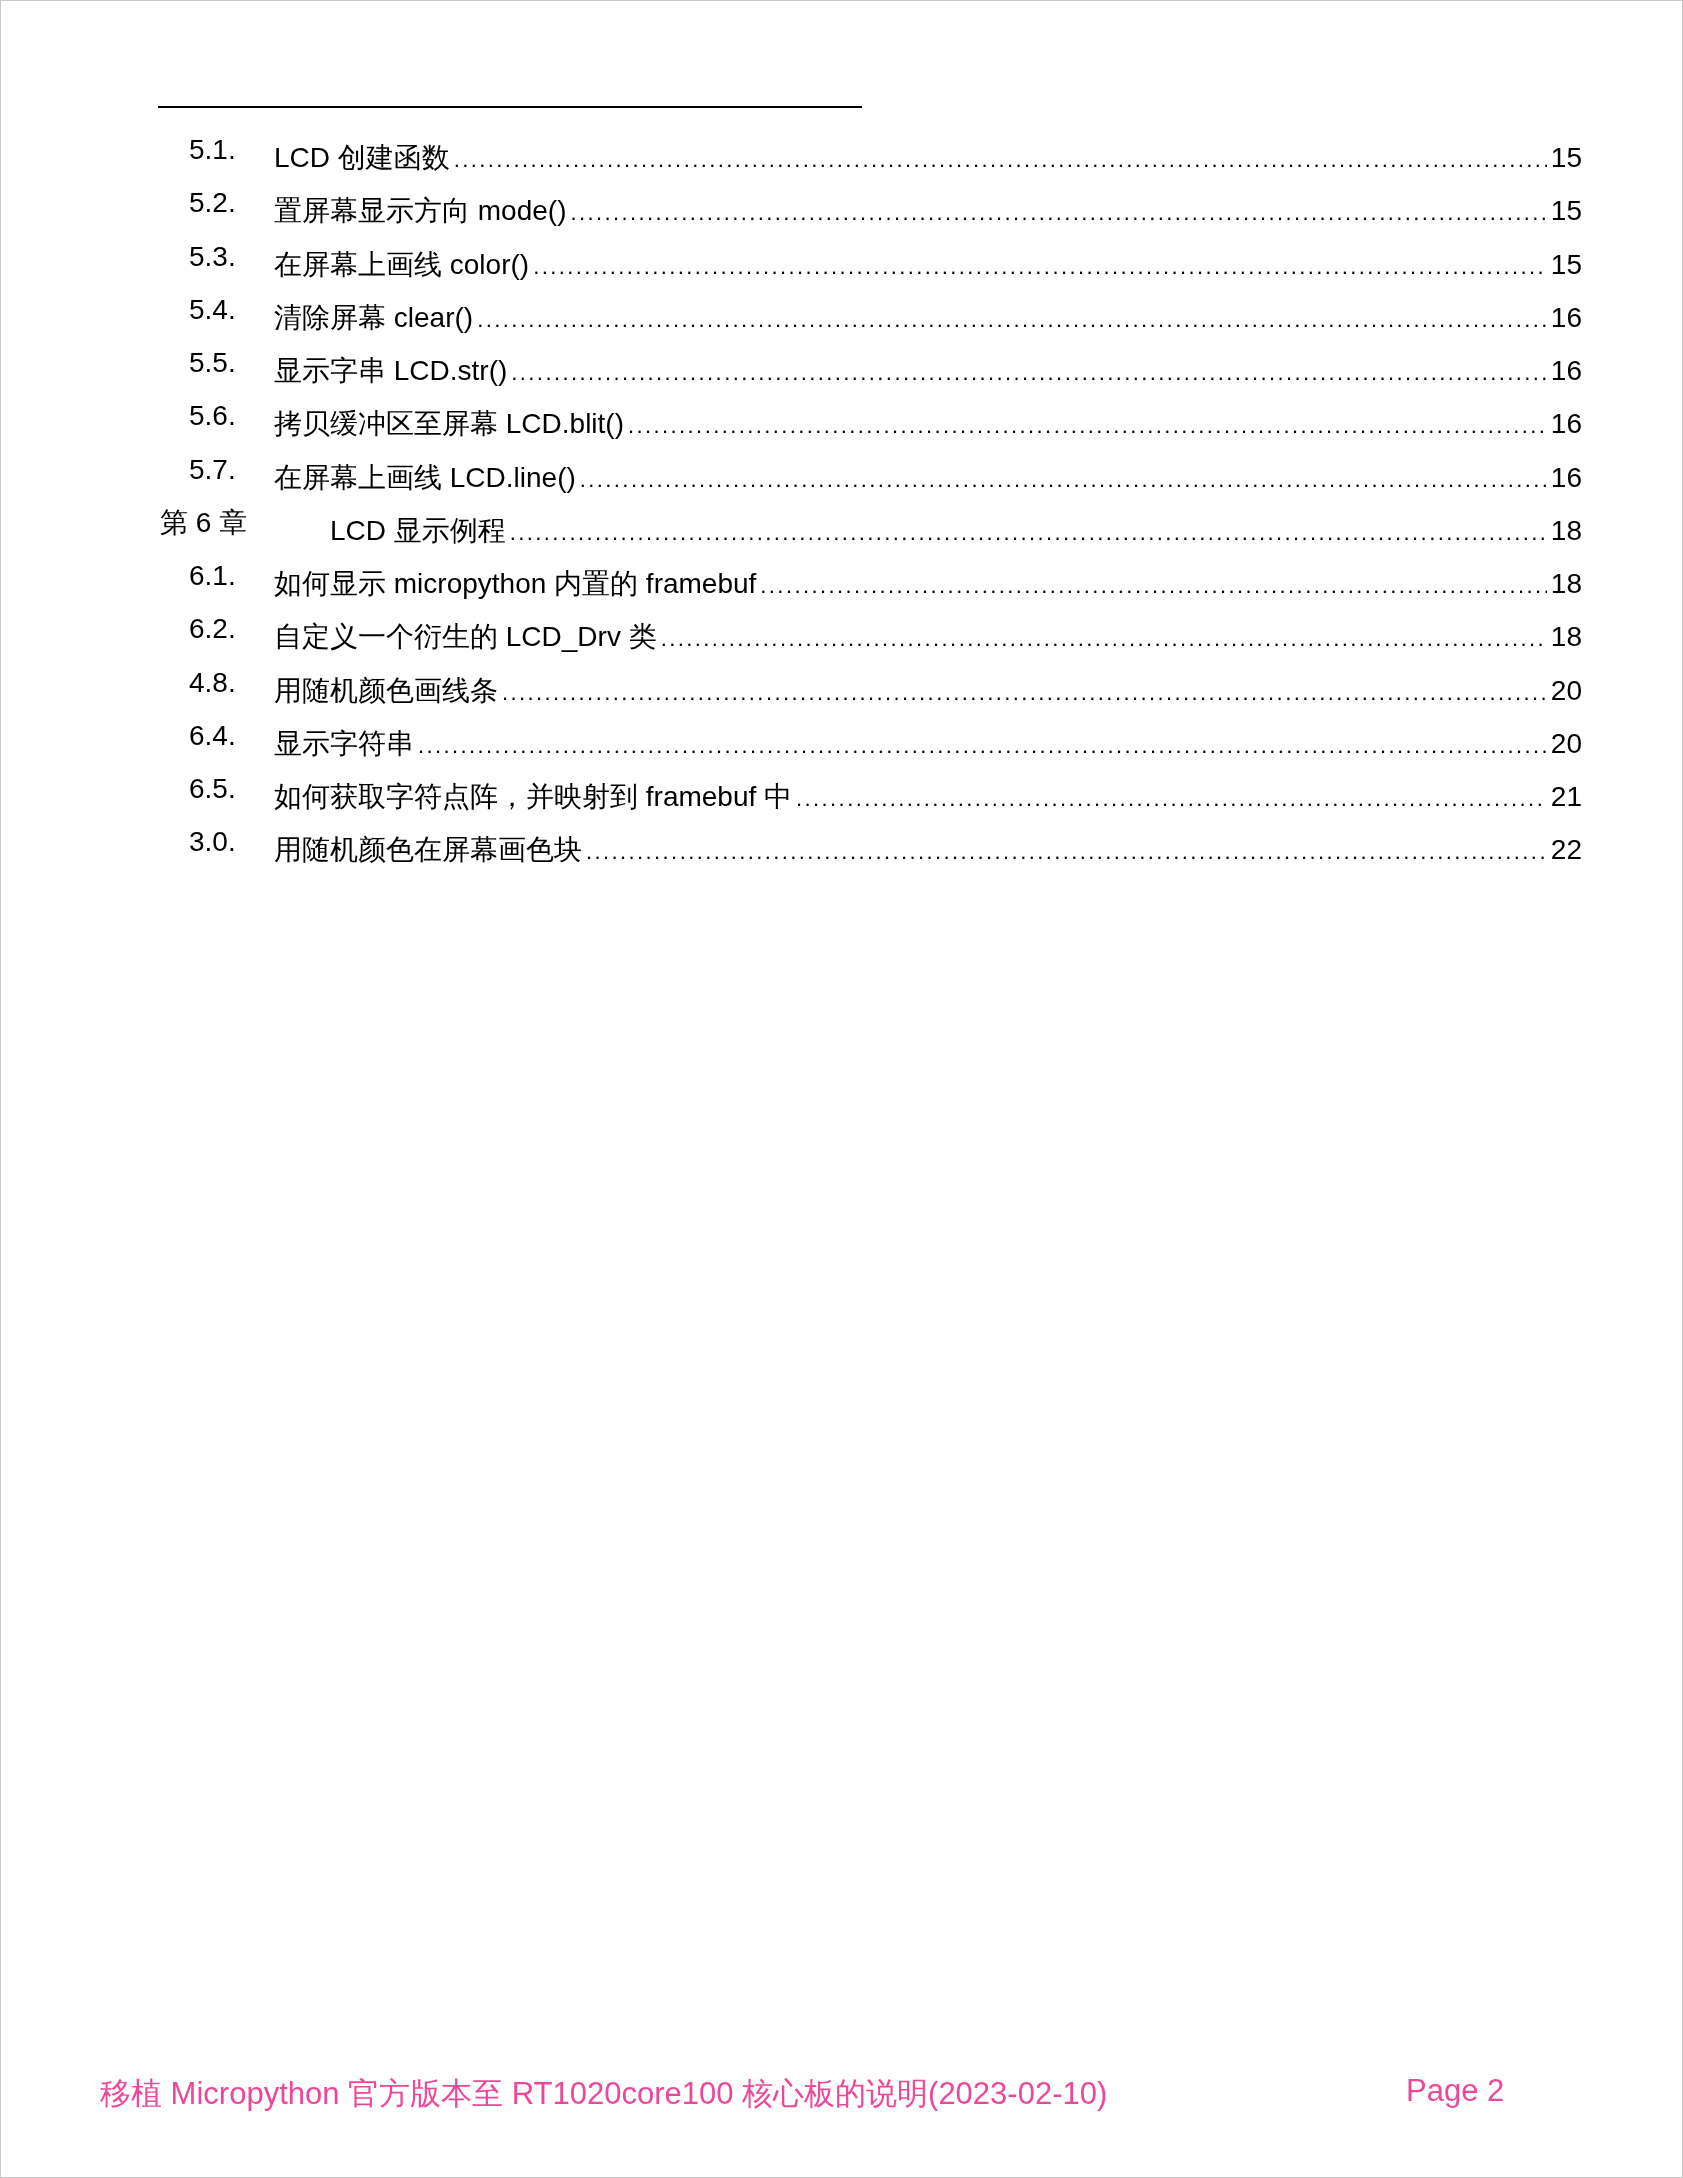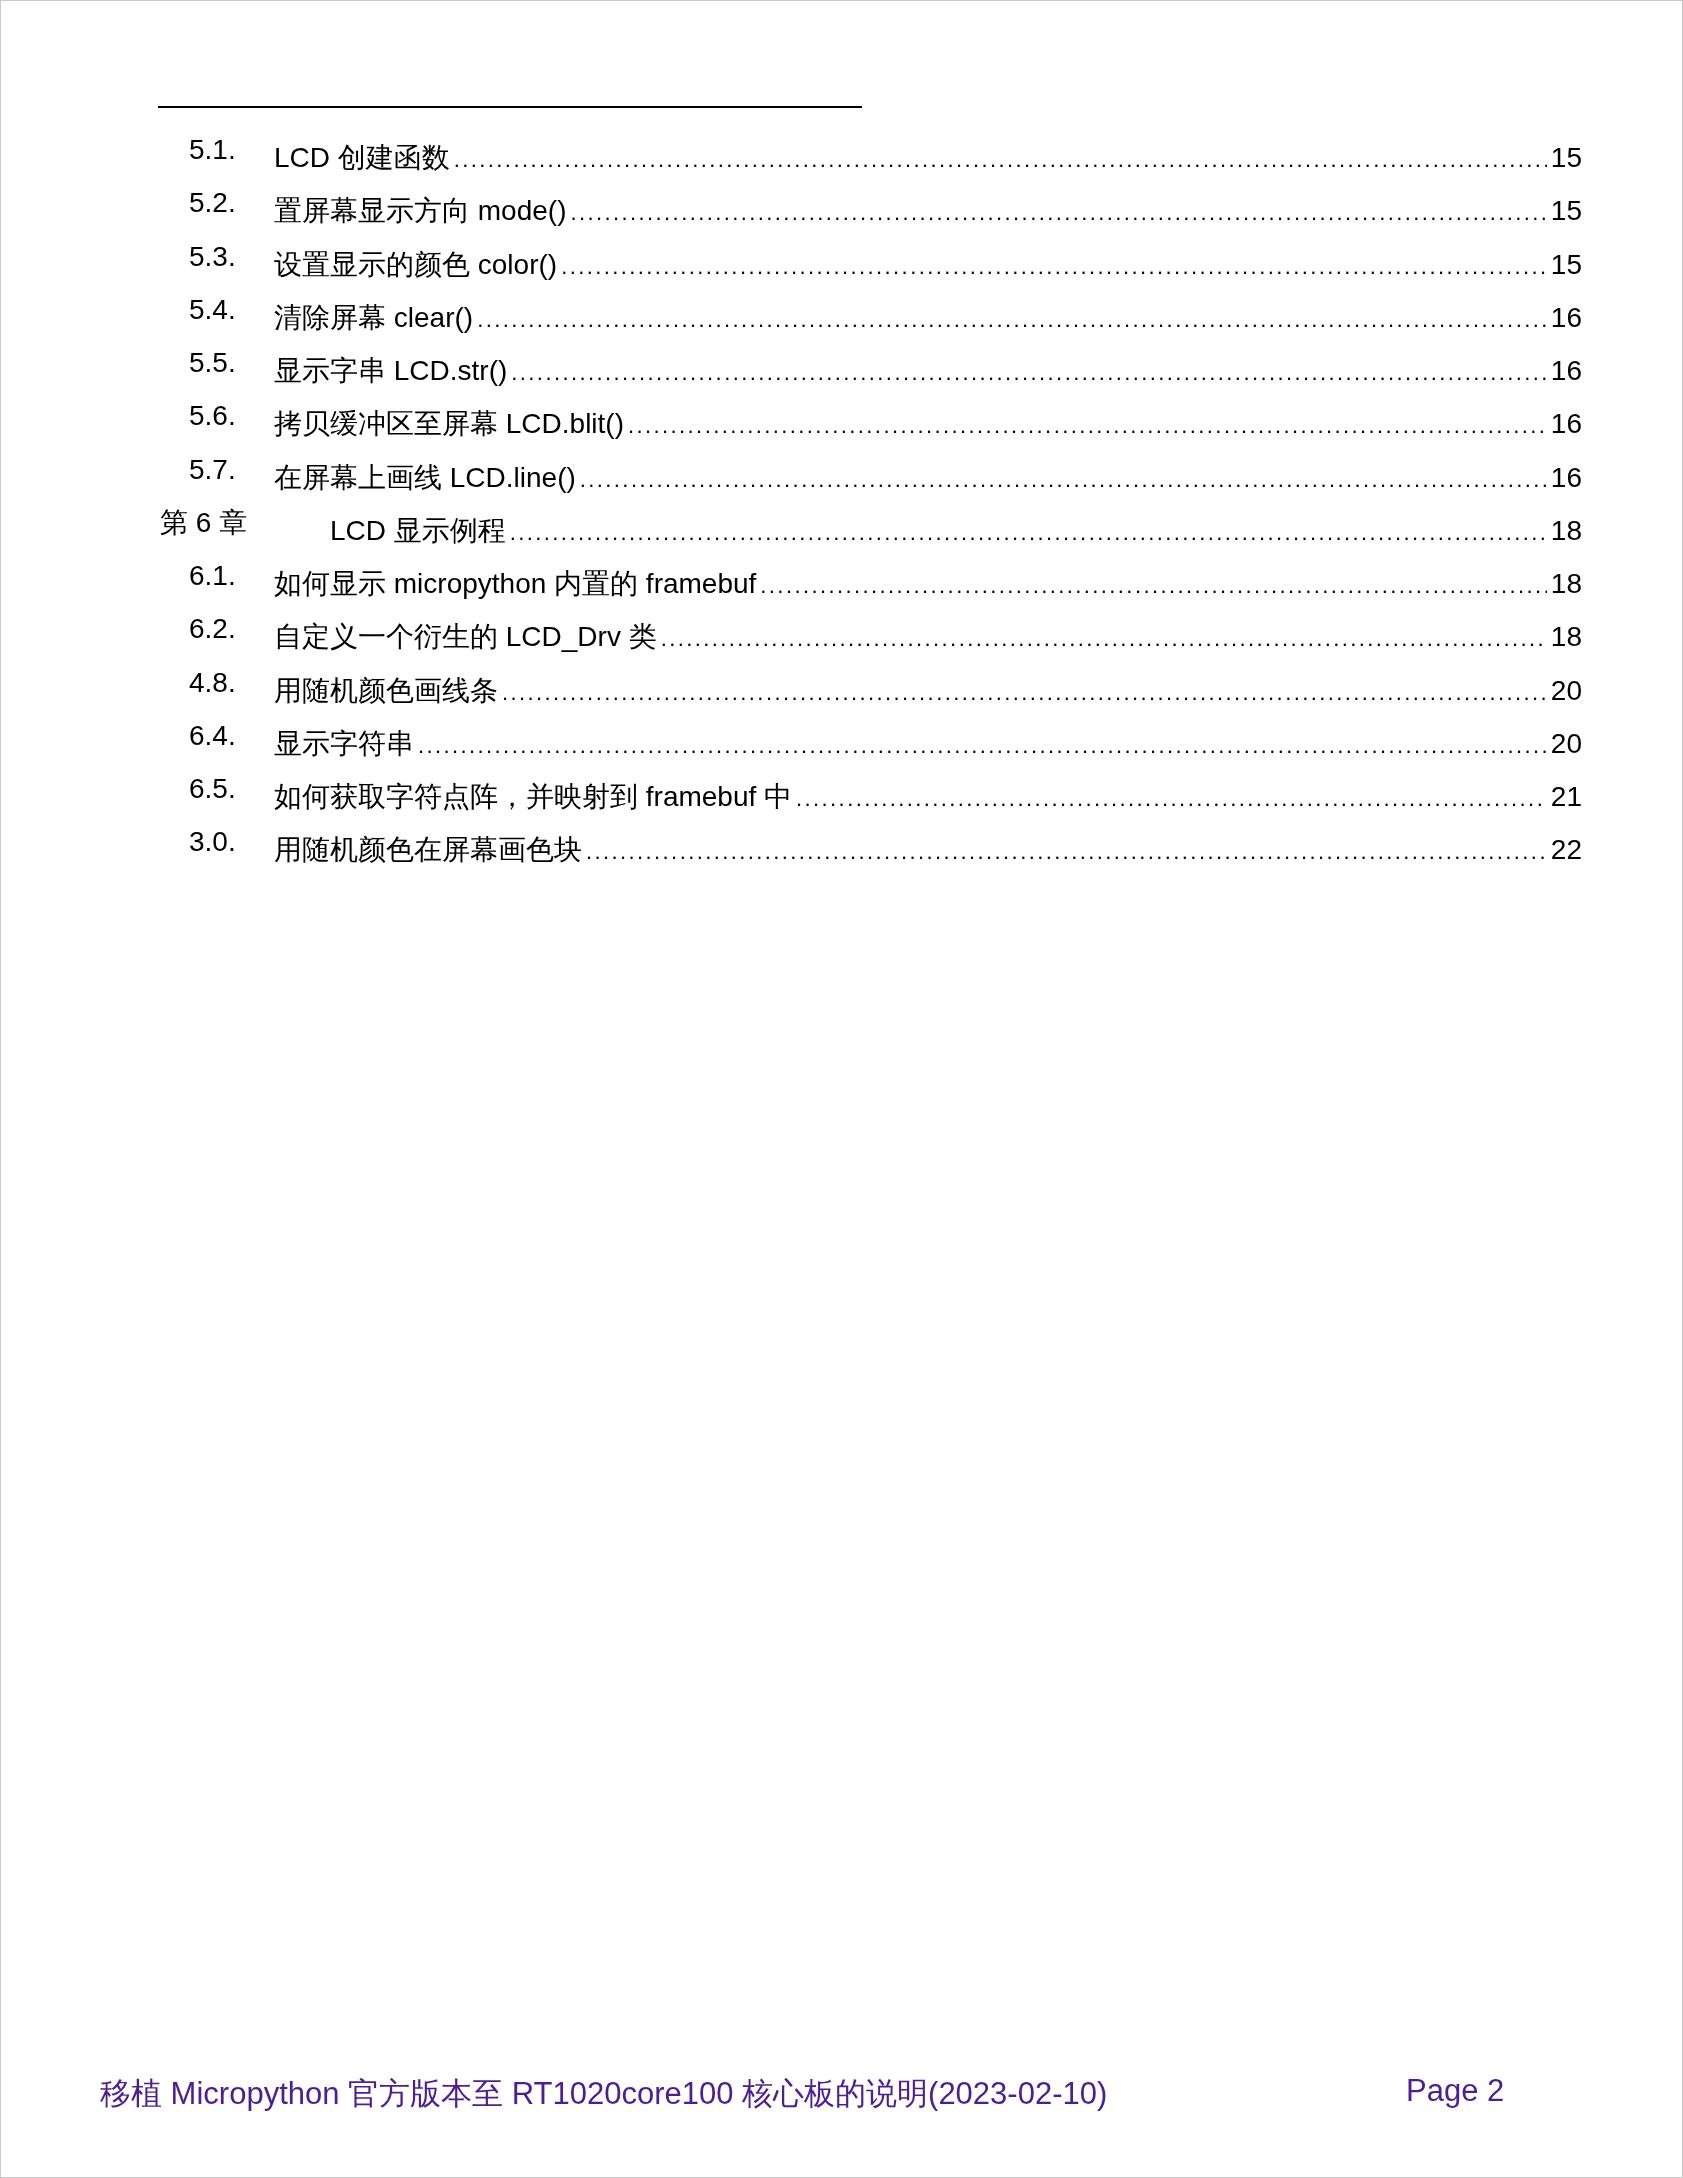--- a/index.html
+++ b/index.html
@@ -11,21 +11,21 @@
   .top-rule { position: absolute; left: 158px; top: 106px; width: 704px; height: 0; border-top: 2px solid #000; }
   .toc { position: absolute; left: 0; top: 130px; width: 1683px; }
   .toc-row { position: absolute; left: 0; height: 40px; width: 1683px; display: flex; align-items: center; font-size: 28px; white-space: nowrap; }
   .toc-row .num { position: absolute; left: 189px; }
   .toc-row .title-wrap { position: absolute; left: 274px; right: 101px; display: flex; align-items: center; margin-top: 16px; }
   .toc-row.chapter .num { left: 160px; }
   .toc-row.chapter .title-wrap { left: 330px; }
   .title { flex: 0 0 auto; padding-right: 4px; }
   .leader { flex: 1 1 auto; overflow: hidden; letter-spacing: 2.4px; font-size: 22px; color: #000; position: relative; top: 2px; }
   .page { flex: 0 0 auto; padding-left: 4px; font-size: 28px; text-align: right; }
-  .footer { position: absolute; top: 2073px; left: 100px; width: 1485px; height: 40px; font-size: 31px; color: #4c1d95; white-space: nowrap; }
+  .footer { position: absolute; top: 2073px; left: 100px; width: 1485px; height: 40px; font-size: 31px; color: #ec4899; white-space: nowrap; }
   .footer .footer-title { position: absolute; left: 0; }
   .footer .footer-page { position: absolute; left: 1306px; }
 </style>
 </head>
 <body>
 
 <div class="page-border"></div>
 <div class="top-rule"></div>
 
 <div class="toc">
@@ -41,21 +41,21 @@
     <span class="num">5.2.</span>
     <span class="title-wrap">
         <span class="title">置屏幕显示方向 mode()</span>
         <span class="leader">......................................................................................................................................................................................................................</span>
         <span class="page">15</span>
       </span>
   </div>
   <div class="toc-row" style="top:107px">
     <span class="num">5.3.</span>
     <span class="title-wrap">
-        <span class="title">设置显示的颜色 color()</span>
+        <span class="title">在屏幕上画线 color()</span>
         <span class="leader">......................................................................................................................................................................................................................</span>
         <span class="page">15</span>
       </span>
   </div>
   <div class="toc-row" style="top:160px">
     <span class="num">5.4.</span>
     <span class="title-wrap">
         <span class="title">清除屏幕 clear()</span>
         <span class="leader">......................................................................................................................................................................................................................</span>
         <span class="page">16</span>

